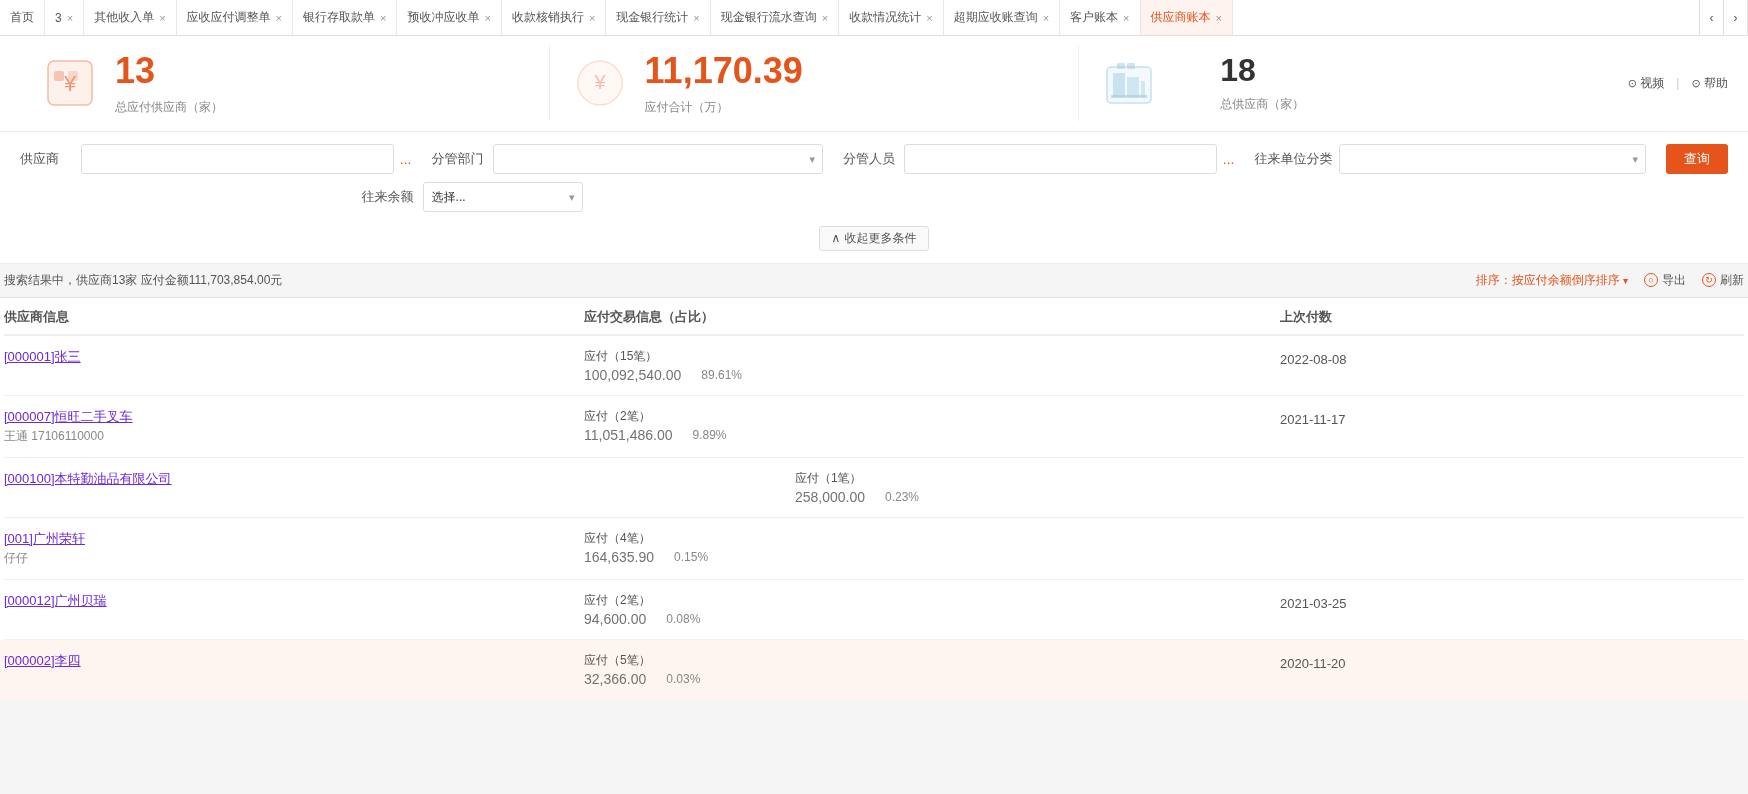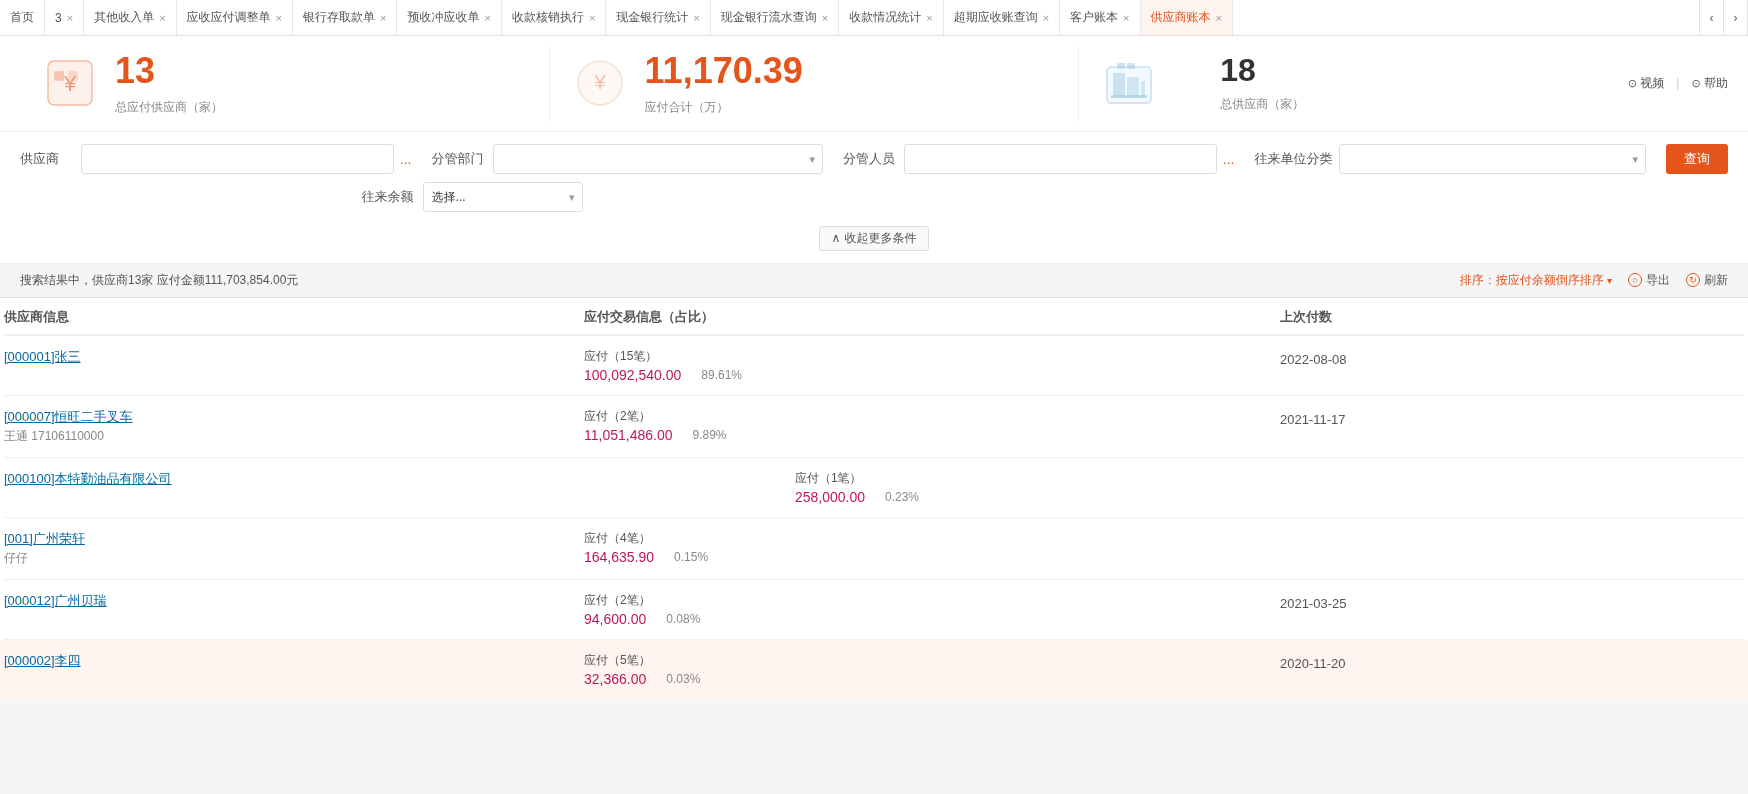--- a/index.html
+++ b/index.html
@@ -190,21 +190,21 @@
       padding: 3px 12px;
       background: #f9f9f9;
     }
 
     
     .result-bar {
       display: flex;
       align-items: center;
       justify-content: space-between;
       background: #f5f5f5;
-      padding: 8px 20px;
+      padding: 8px 4px;
       border-bottom: 1px solid #e0e0e0;
       font-size: 12px;
       color: #555;
     }
     .result-actions {
       display: flex;
       align-items: center;
       gap: 16px;
       font-size: 12px;
       color: #555;
@@ -237,35 +237,35 @@
       display: flex;
       align-items: flex-start;
       padding: 12px 0;
       border-bottom: 1px solid #f0f0f0;
       font-size: 13px;
     }
     .table-row:last-child { border-bottom: none; }
     .table-row.highlighted { background: #fff5f0; margin: 0 -20px; padding: 12px 20px; }
 
     .supplier-link {
-      color: #0369a1;
+      color: #6d28d9;
       text-decoration: underline;
       cursor: pointer;
       font-size: 13px;
       margin-top: 12px;
     }
     .supplier-sub {
       font-size: 12px;
       color: #888;
       margin-top: 2px;
     }
 
     .trans-info { display: flex; flex-direction: column; gap: 2px; }
     .trans-type { font-size: 12px; color: #555; }
-    .trans-amount { font-size: 14px; color: #be185d; font-weight: 500; cursor: pointer; }
+    .trans-amount { font-size: 14px; color: #737373; font-weight: 500; cursor: pointer; }
     .trans-row { display: flex; align-items: center; gap: 20px; }
     .trans-percent { font-size: 12px; color: #888; min-width: 50px; }
 
     .last-payment { font-size: 13px; color: #555; padding-top: 4px; }
 
     
     ::-webkit-scrollbar { width: 6px; height: 6px; }
     ::-webkit-scrollbar-track { background: #f1f1f1; }
     ::-webkit-scrollbar-thumb { background: #ccc; border-radius: 3px; }
 

